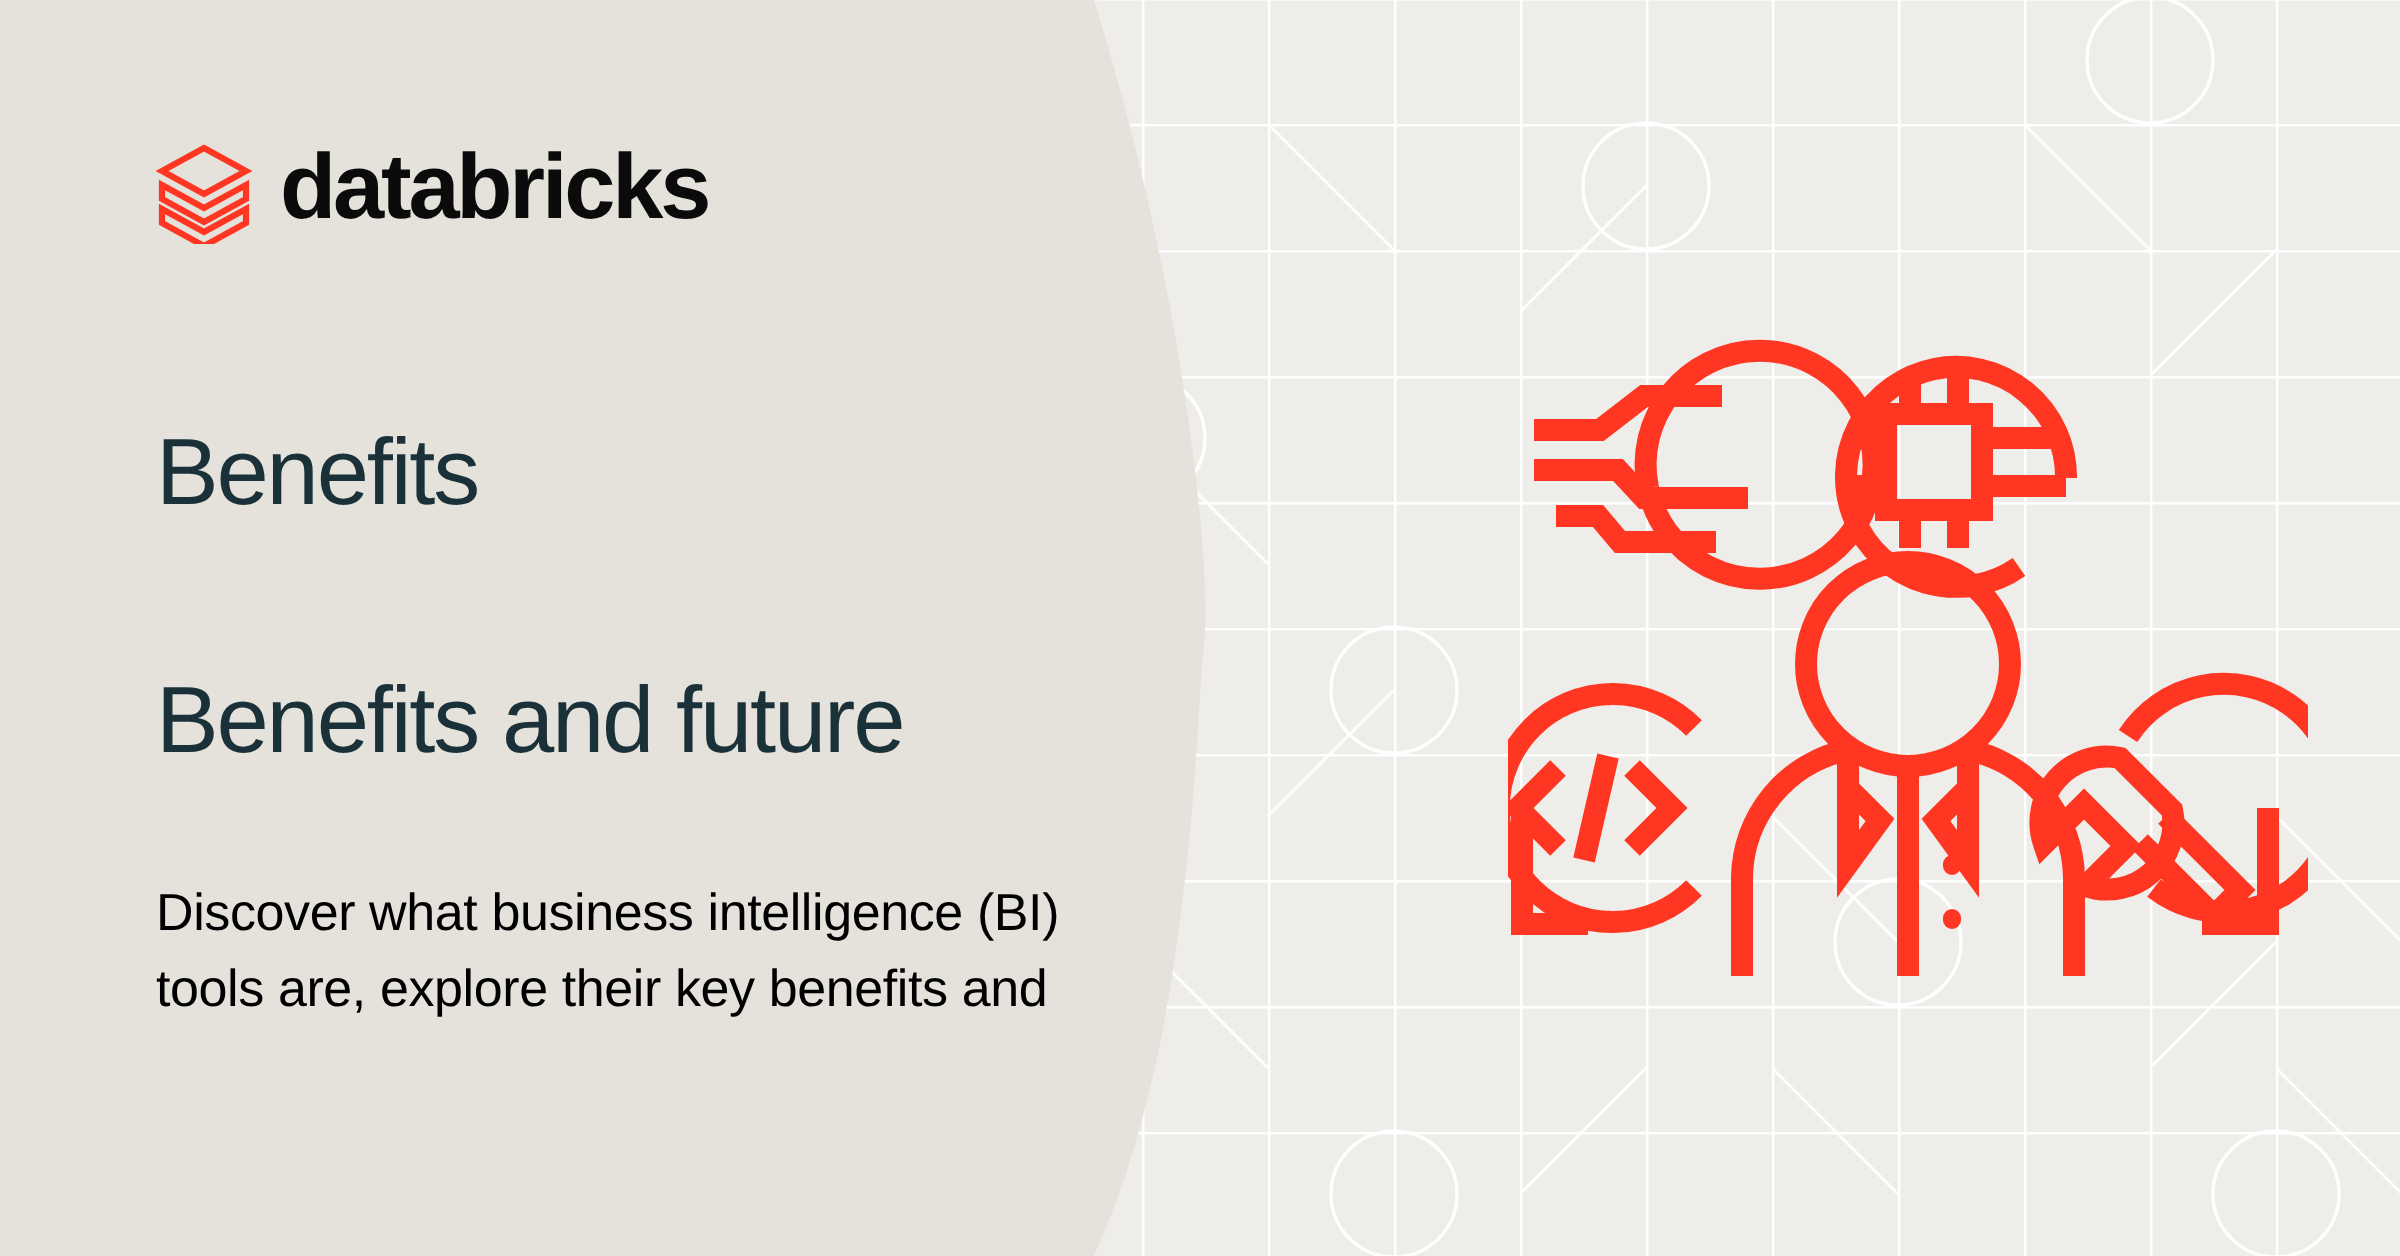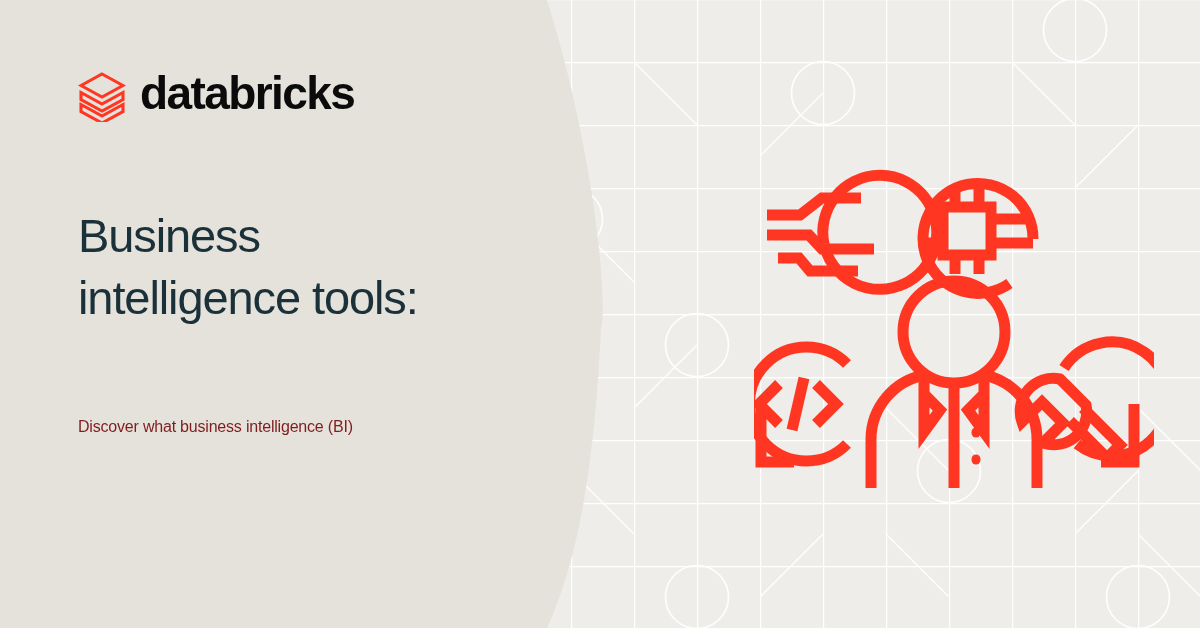--- a/index.html
+++ b/index.html
@@ -69,27 +69,27 @@
     font-size:47px;
     line-height:1.32;
     font-weight:400;
     letter-spacing:-1.1px;
     color:#1B3139;
   }
 
   
   .subhead {
     position:absolute;
-    left:0; top:415px;
+    left:0; top:437px;
     width:460px;
-    font-size:16px;
+    font-size:26px;
     line-height:1.47;
     font-weight:400;
     letter-spacing:-0.2px;
-    color:#7f1d1d;
+    color:#000000;
   }
 
   
   .illustration {
     position:absolute;
     right:46px; top:132px;
     width:400px; height:356px;
     z-index:3;
   }
   .illustration svg { display:block; width:100%; height:100%; }
@@ -152,27 +152,28 @@
         <g fill="none" stroke="#FF3621" stroke-width="3.1" stroke-linejoin="miter">
           <path d="M24 4 L45 15.5 L24 27 L3 15.5 Z"></path>
           <path d="M3 22.5 L24 34 L45 22.5 L45 29.5 L24 41 L3 29.5 Z"></path>
           <path d="M3 34.5 L24 46 L45 34.5 L45 41.5 L24 53 L3 41.5 Z"></path>
         </g>
       </svg>
       <span class="logo-word">databricks</span>
     </div>
 
     <h1 class="headline">
-      <span>Business</span><br>
-      <span>intelligence tools:</span><br>
+      <span>Benefits</span><br>
+      <br>
+      <span>Benefits and future</span>
     </h1>
 
     <p class="subhead">
       <span>Discover what business intelligence (BI)</span><br>
-      <br>
+      <span>tools are, explore their key benefits and</span><br>
       <br>
     </p>
   </div>
 
   <div class="illustration">
     <svg viewBox="0 0 400 356">
       <g fill="none" stroke="#FF3621" stroke-width="11" stroke-linecap="butt" stroke-linejoin="miter">
 
         <g>
           <path d="M81.5 64.5 A57 57 0 1 1 70 112"></path>

